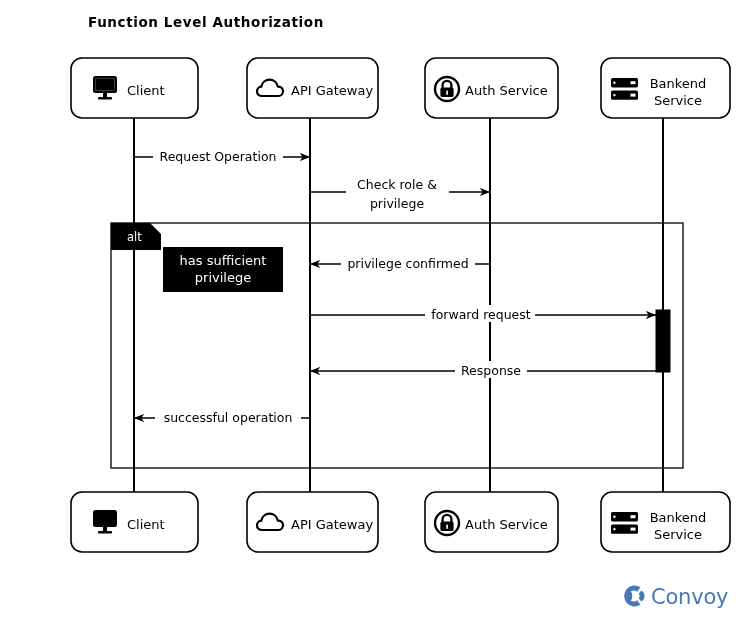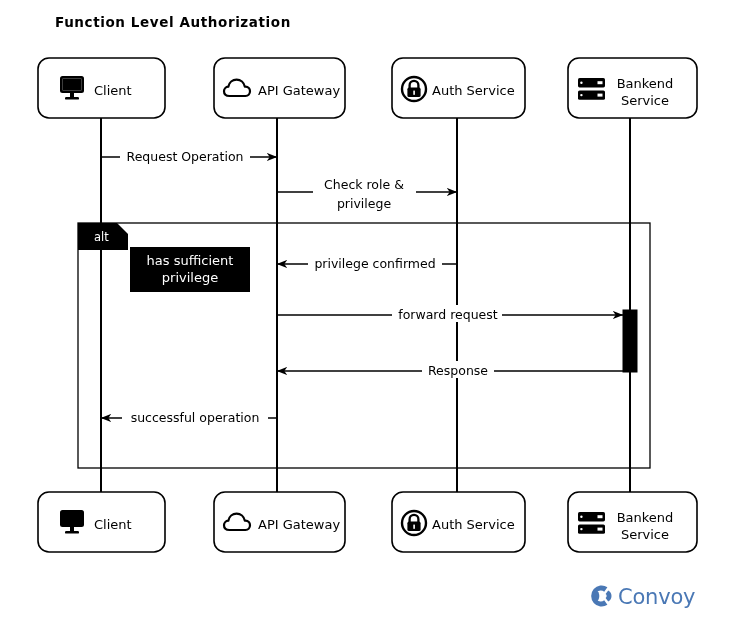--- a/index.html
+++ b/index.html
@@ -13,20 +13,21 @@
     position: relative;
     overflow: hidden;
     font-family: "DejaVu Sans", sans-serif;
   }
   #diagram-root {
     position: absolute;
     left: 0;
     top: 0;
     width: 592px;
     height: 620px;
+    padding-left: 33px;
   }
   svg#seq-svg {
     display: block;
     width: 750px;
     height: 620px;
   }
   .title-text {
     font-family: "DejaVu Sans", sans-serif;
     font-size: 13.5px;
     font-weight: bold;

